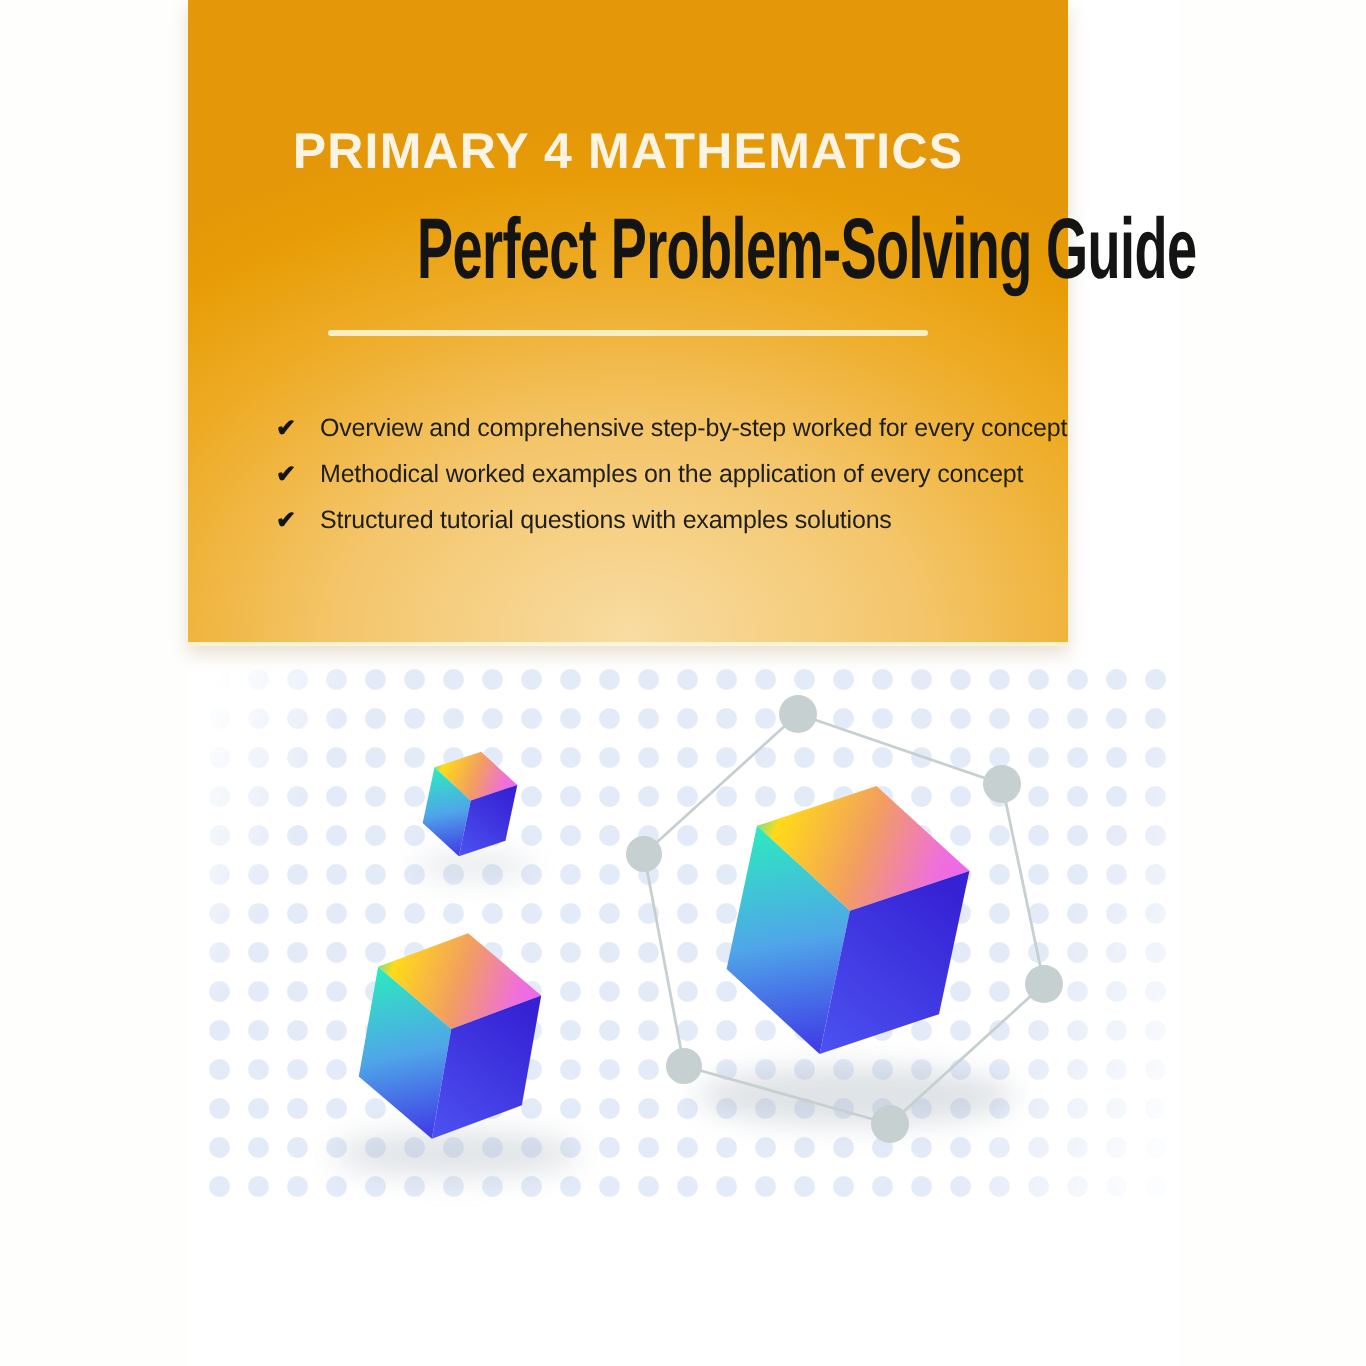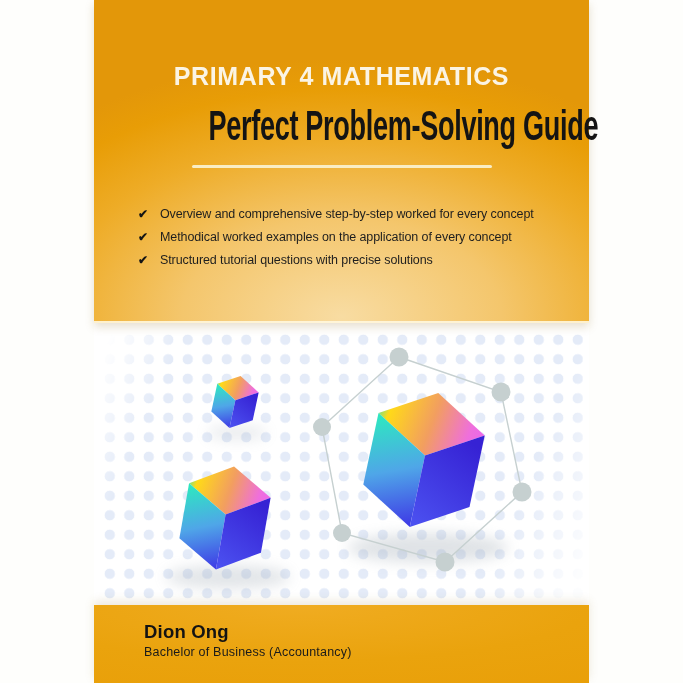--- a/index.html
+++ b/index.html
@@ -7,21 +7,21 @@
     width:683px;height:683px;position:relative;overflow:hidden;
     background:#FEFEFC;
     font-family:"Liberation Sans",sans-serif;
   }
   .cover{
     position:absolute;left:94px;top:0;width:495px;height:683px;
     background:#FFFFFF;
   }
   
   .band-top{
-    position:absolute;left:0;top:0;width:495px;height:323px;
+    position:absolute;left:0;top:0;width:440px;height:323px;
     background:
       radial-gradient(85% 80% at 50% 98%,
         #F8DCA2 0%, #F4C66C 38%, #EEAC27 68%, var(--accent-orange,#E89D06) 88%, #E39709 100%);
     box-shadow:0 4px 9px rgba(130,95,20,.20);
   }
   .band-top::after{
     content:"";position:absolute;left:0;bottom:0;width:100%;height:2px;
     background:rgba(255,247,222,.9);
   }
   .series-title{
@@ -152,23 +152,19 @@
       <li class="feature-item">
         <span class="check">✔</span>
         <span>Overview and comprehensive step-by-step worked for every concept</span>
       </li>
       <li class="feature-item">
         <span class="check">✔</span>
         <span>Methodical worked examples on the application of every concept</span>
       </li>
       <li class="feature-item">
         <span class="check">✔</span>
-        <span>Structured tutorial questions with precise solutions</span>
+        <span>Structured tutorial questions with examples solutions</span>
       </li>
     </ul>
   </div>
 
-  <div class="band-bottom">
-    <div class="author-name">Dion Ong</div>
-    <div class="author-credentials">Bachelor of Business (Accountancy)</div>
-  </div>
 
 </div>
 
 </body></html>

